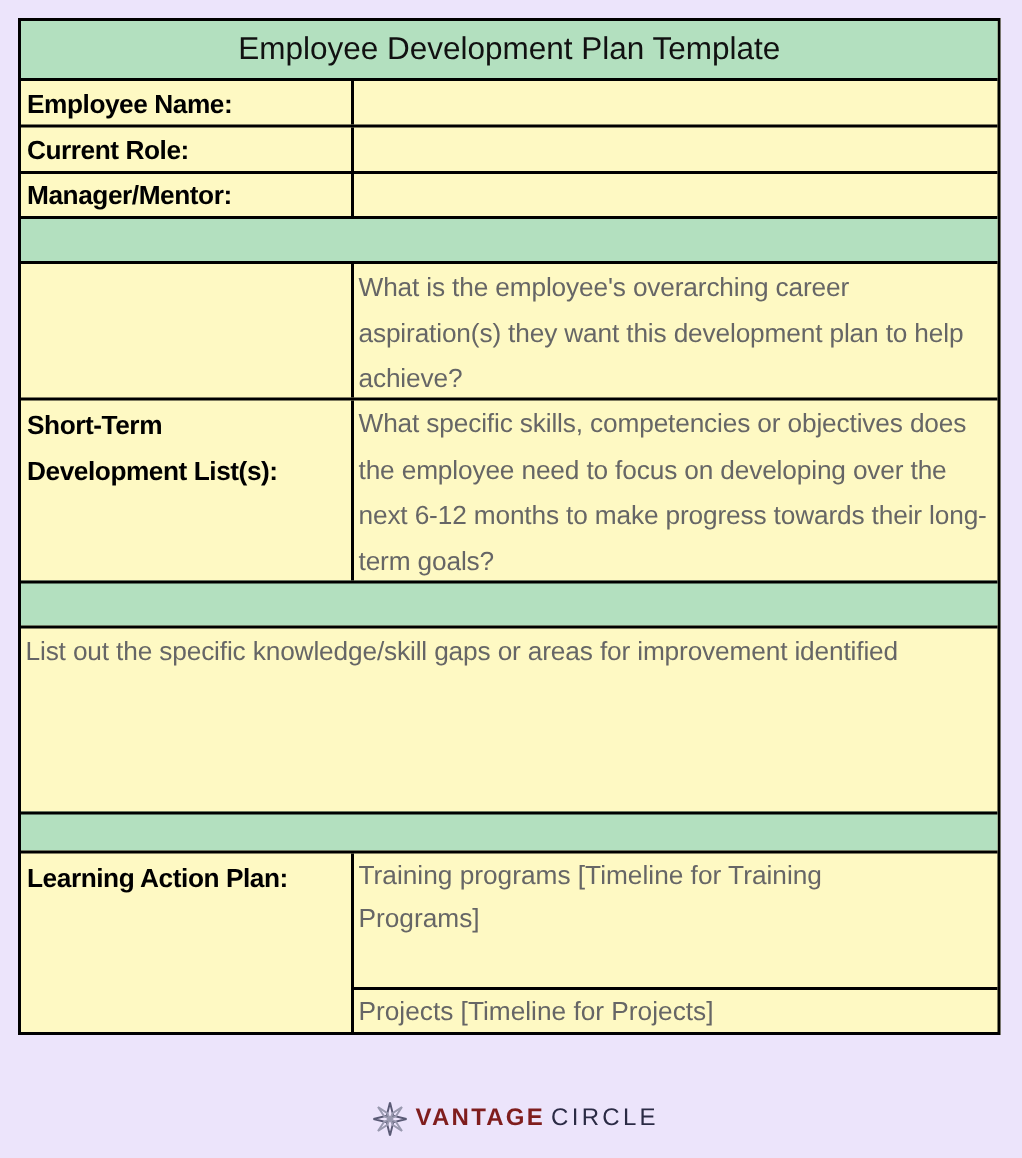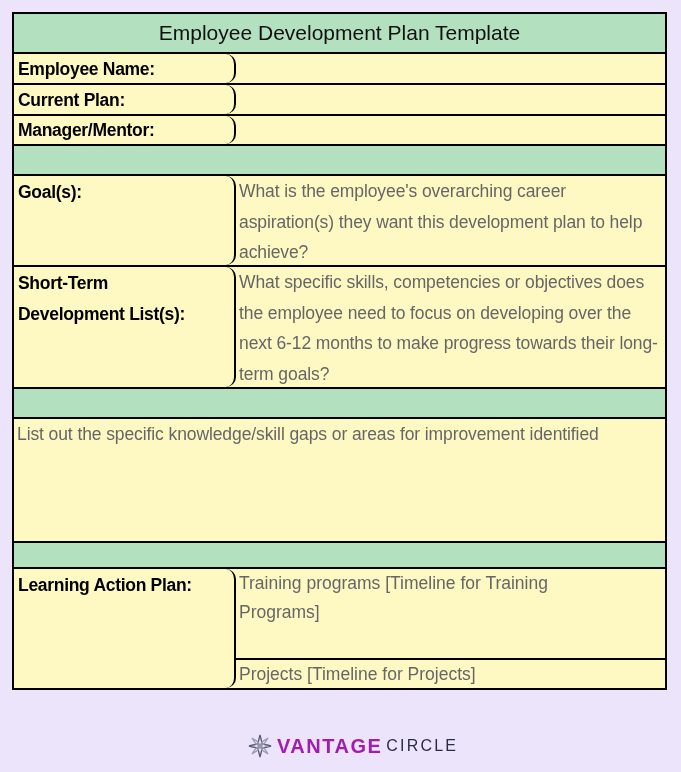--- a/index.html
+++ b/index.html
@@ -5,55 +5,54 @@
   html, body { margin:0; padding:0; }
   body { width:681px; height:772px; background:#ece4fb; position:relative; overflow:hidden;
          font-family:"Liberation Sans", sans-serif; }
   .tbl { position:absolute; left:12px; top:12px; width:655px; border:2px solid #000; box-sizing:border-box; background:#fef9c3; }
   .row { display:flex; border-top:2px solid #000; box-sizing:border-box; }
   .row:first-child { border-top:none; }
   .title { height:38px; background:#b3e0bf; justify-content:center; align-items:center;
            font-size:21px; color:#111; }
   .spacer { background:#b3e0bf; }
   .lbl { width:222px; border-right:2px solid #000; box-sizing:border-box; padding:1px 4px;
-         font-size:17.5px; font-weight:bold; color:#000; line-height:31px; letter-spacing:-0.3px;border-radius:10px; }
+         font-size:17.5px; font-weight:bold; color:#000; line-height:31px; letter-spacing:-0.3px; }
   .val { flex:1; padding:0 3px; font-size:17.5px; color:#666; line-height:30.5px; letter-spacing:-0.1px; }
   .subcol { flex:1; display:flex; flex-direction:column;gap:31px; }
   .sub { border-top:2px solid #000000; padding:0 3px; font-size:17.5px; color:#666; line-height:28px; }
   .sub:first-child { border-top:none; }
   .logo { position:absolute; left:247px; top:733px; display:flex; align-items:center; gap:4px; }
-  .logo .v { font-weight:bold; font-size:20px; letter-spacing:1.5px; color:#a21caf; }
+  .logo .v { font-weight:bold; font-size:16px; letter-spacing:1.5px; color:#7f1d1d; }
   .logo .c { font-size:16px; letter-spacing:2.2px; color:#2b2b45; }
 </style>
 </head>
 <body>
 
 <div class="tbl">
   <div class="row title">
     <span>Employee Development Plan Template</span>
   </div>
 
   <div class="row" style="height:31px">
     <div class="lbl" style="line-height:28px">Employee Name:</div>
     <div class="val"></div>
   </div>
   <div class="row" style="height:31px">
-    <div class="lbl" style="line-height:28px">Current Plan:</div>
+    <div class="lbl" style="line-height:28px">Current Role:</div>
     <div class="val"></div>
   </div>
   <div class="row" style="height:30px">
     <div class="lbl" style="line-height:27px">Manager/Mentor:</div>
     <div class="val"></div>
   </div>
 
   <div class="row spacer" style="height:30px"></div>
 
   <div class="row" style="height:91px">
     <div class="lbl">
-      <div>Goal(s):</div>
     </div>
     <div class="val">What is the employee's overarching career aspiration(s) they want this development plan to help achieve?</div>
   </div>
 
   <div class="row" style="height:122px">
     <div class="lbl">
       <div>Short-Term</div>
       <div>Development List(s):</div>
     </div>
     <div class="val">What specific skills, competencies or objectives does the employee need to focus on developing over the next 6-12 months to make progress towards their long-term goals?</div>

